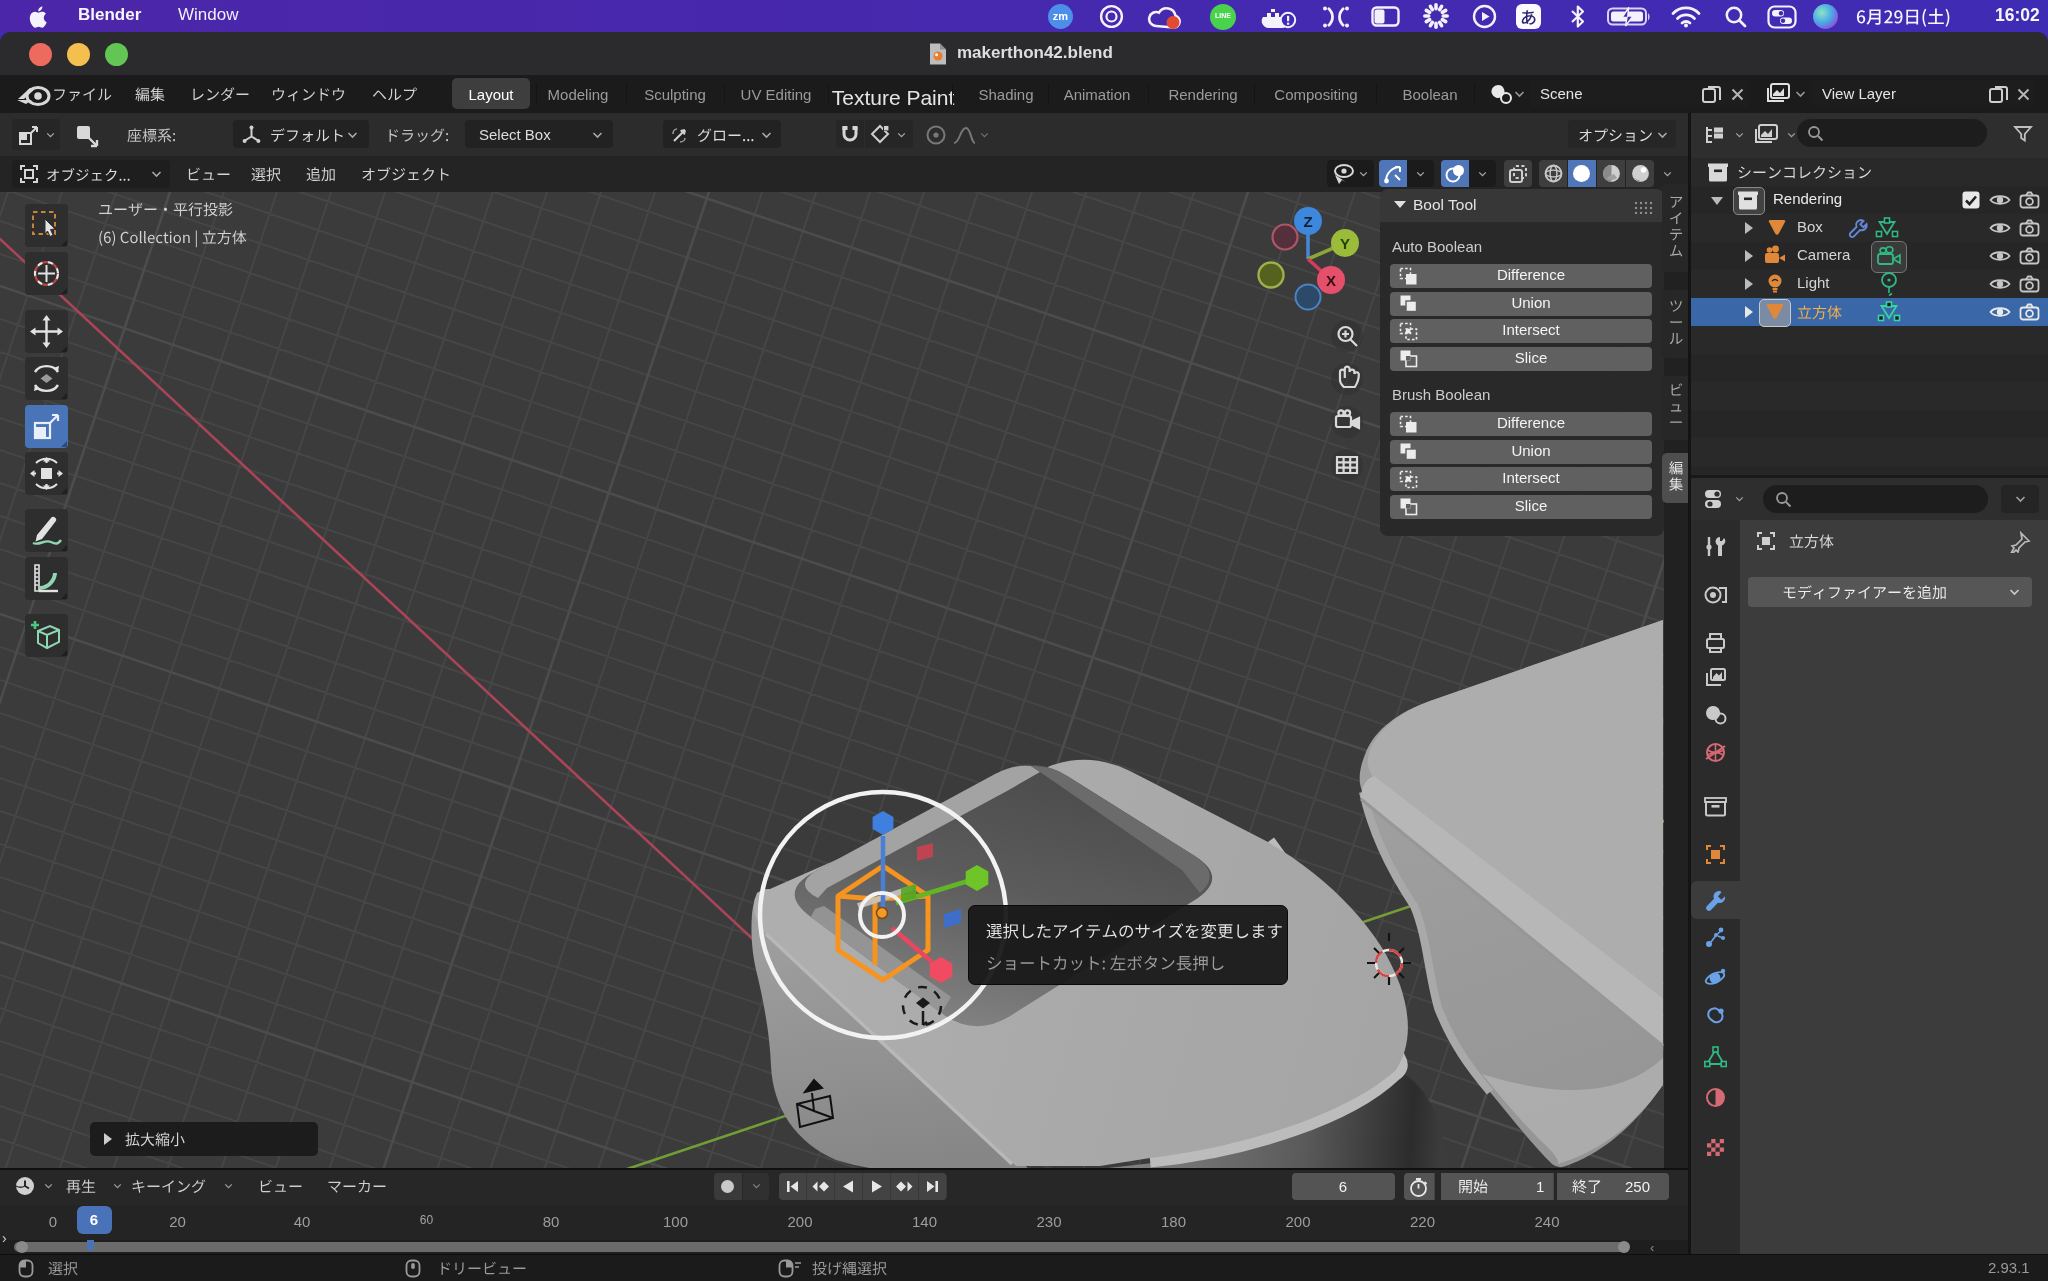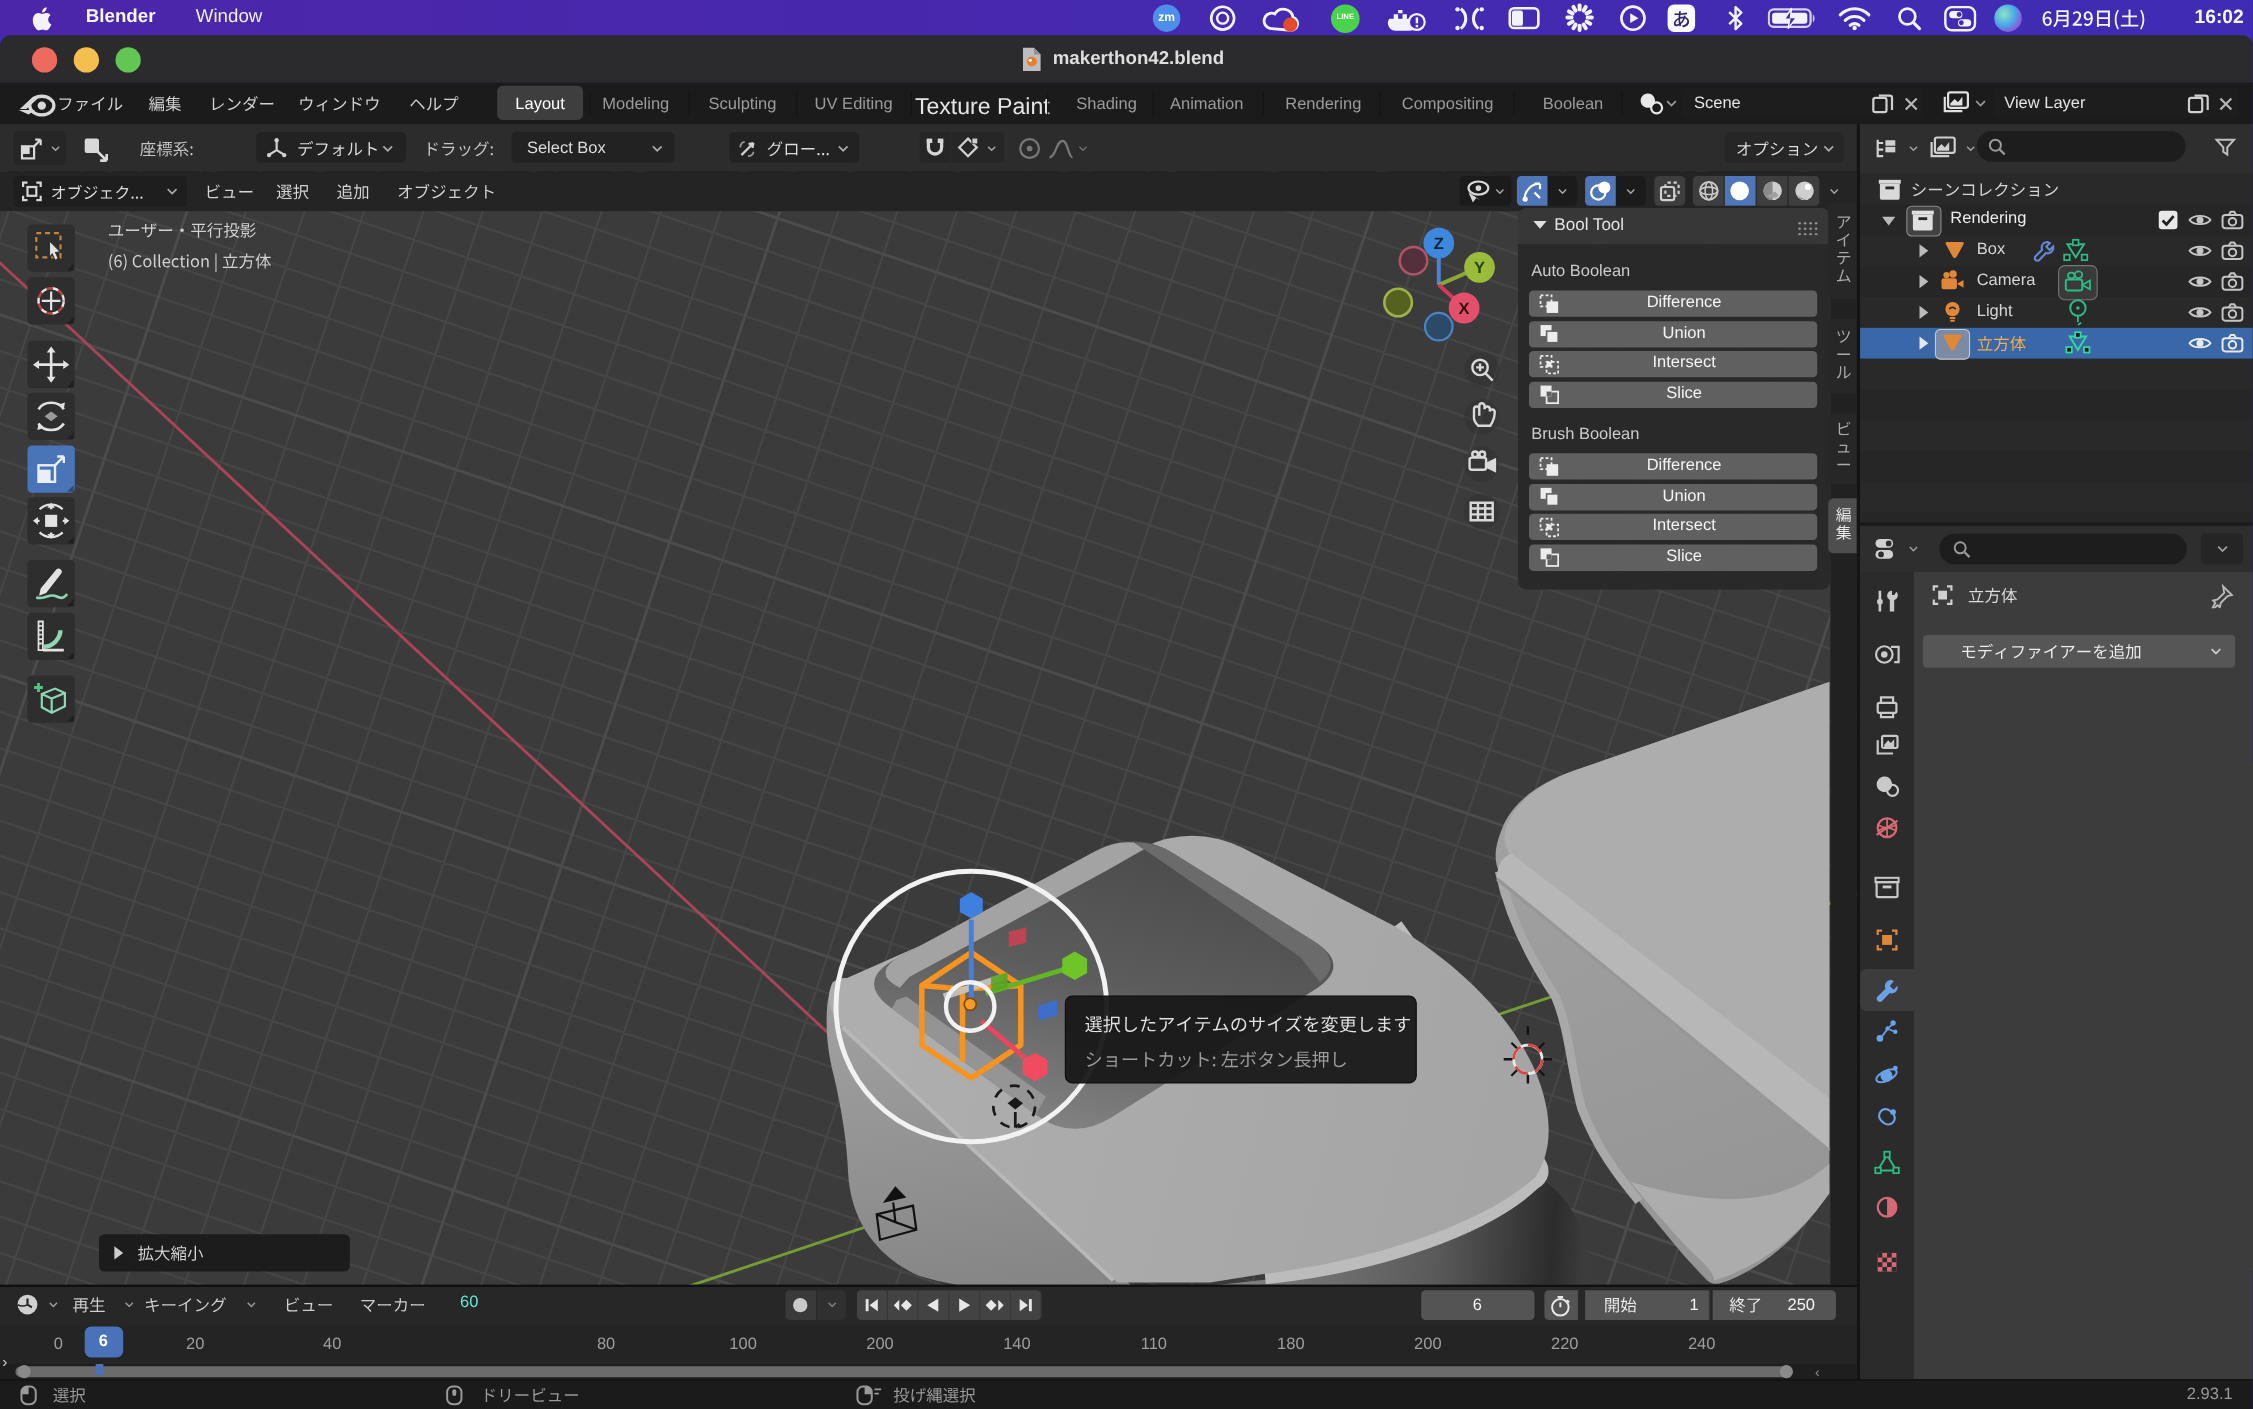--- a/index.html
+++ b/index.html
@@ -1110,26 +1110,26 @@
     </svg>
     <div class="abs" style="left:919px;top:1173px;width:27px;height:27px;background:#434343;border-radius:0 4px 4px 0;border-right:1px solid #383838"></div>
     <svg class="abs" style="left:919px;top:1173px" width="27" height="27" viewBox="0 0 27 27" fill="#e6e6e6">
       <rect x="16.4" y="8" width="2.6" height="11"></rect>
       <path d="M8 8 L15.5 13.5 L8 19 z"></path>
     </svg>
     <div class="abs" style="left:0;top:1205px;width:1688px;height:35px;background:#242424"></div>
     <div class="abs ct" style="left:53.0px;top:1213px;font-size:15px;color:#9d9d9d">0</div>
     <div class="abs ct" style="left:177.5px;top:1213px;font-size:15px;color:#9d9d9d">20</div>
     <div class="abs ct" style="left:302.0px;top:1213px;font-size:15px;color:#9d9d9d">40</div>
-    <div class="abs ct" style="left:426.5px;top:1175px;font-size:15px;color:#5eead4">60</div>
+    <div class="abs ct" style="left:426.5px;top:1213px;font-size:12px;color:#a3a3a3">60</div>
     <div class="abs ct" style="left:551.0px;top:1213px;font-size:15px;color:#9d9d9d">80</div>
     <div class="abs ct" style="left:675.5px;top:1213px;font-size:15px;color:#9d9d9d">100</div>
     <div class="abs ct" style="left:800.0px;top:1213px;font-size:15px;color:#9d9d9d">200</div>
     <div class="abs ct" style="left:924.5px;top:1213px;font-size:15px;color:#9d9d9d">140</div>
-    <div class="abs ct" style="left:1049.0px;top:1213px;font-size:15px;color:#9d9d9d">110</div>
+    <div class="abs ct" style="left:1049.0px;top:1213px;font-size:15px;color:#9d9d9d">230</div>
     <div class="abs ct" style="left:1173.5px;top:1213px;font-size:15px;color:#9d9d9d">180</div>
     <div class="abs ct" style="left:1298.0px;top:1213px;font-size:15px;color:#9d9d9d">200</div>
     <div class="abs ct" style="left:1422.5px;top:1213px;font-size:15px;color:#9d9d9d">220</div>
     <div class="abs ct" style="left:1547.0px;top:1213px;font-size:15px;color:#9d9d9d">240</div>
     <div class="abs" style="left:77px;top:1206px;width:35px;height:28px;background:#4a72b8;border-radius:6px"></div>
     <div class="abs ct" style="left:94px;top:1211px;font-size:15px;font-weight:bold;color:#fff">6</div>
     <div class="abs" style="left:0;top:1240px;width:1688px;height:14px;background:#1e1e1e"></div>
     <div class="abs" style="left:14px;top:1242px;width:1614px;height:10px;background:#6b6b6b;border-radius:5px"></div>
     <div class="abs" style="left:1618px;top:1241px;width:12px;height:12px;background:#8a8a8a;border-radius:50%"></div>
     <div class="abs" style="left:16px;top:1241px;width:12px;height:12px;background:#8a8a8a;border-radius:50%"></div>

